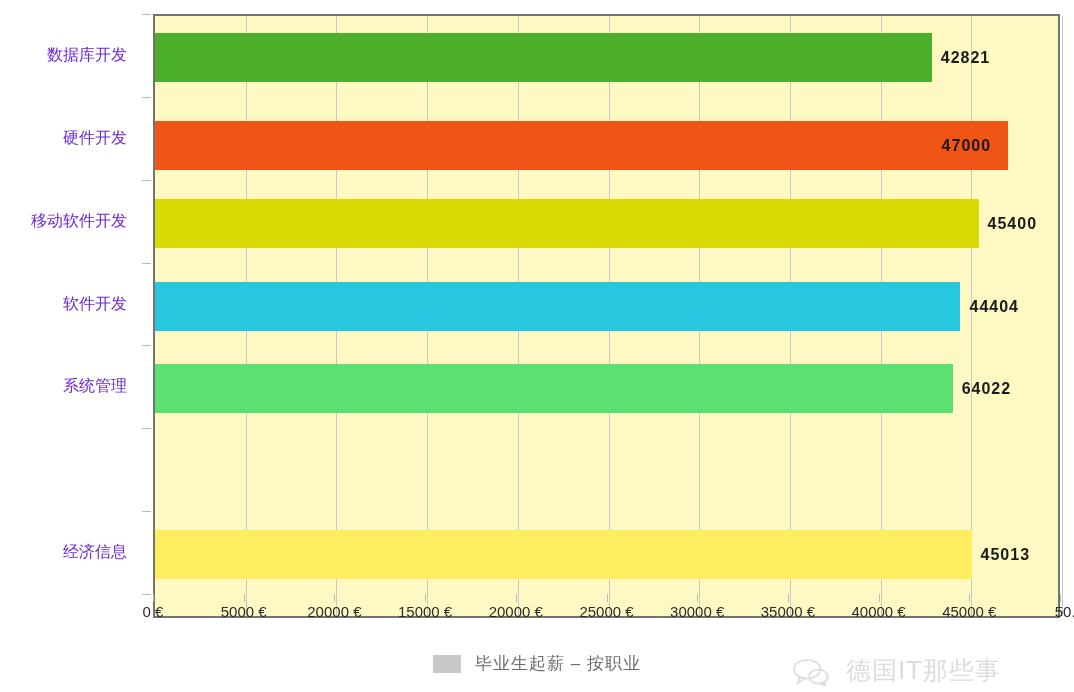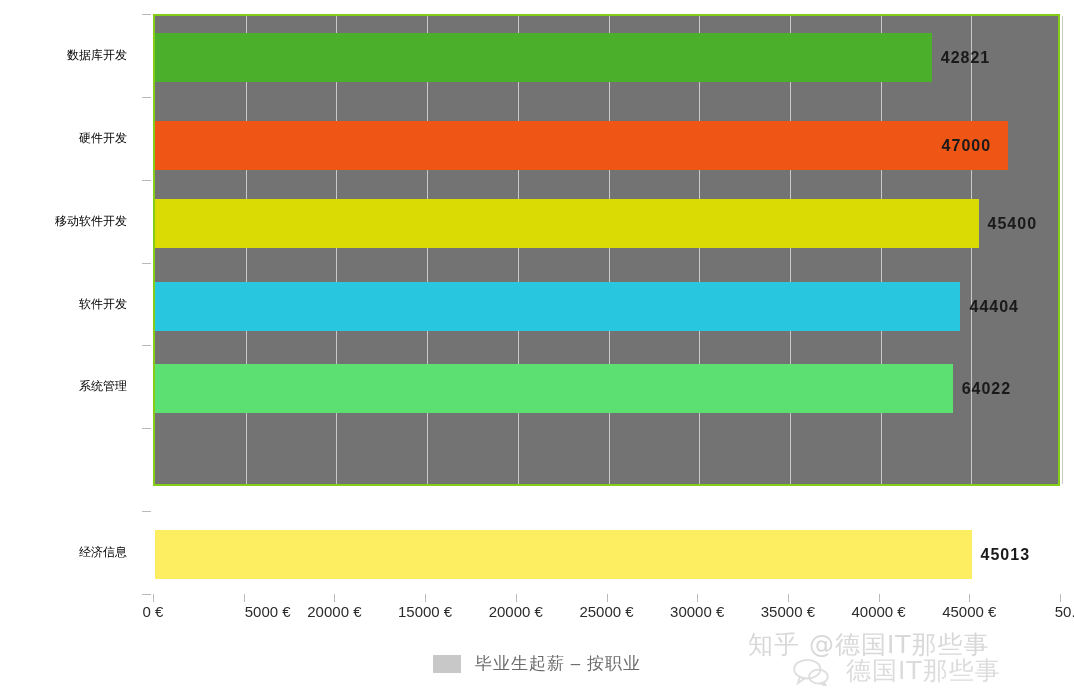--- a/index.html
+++ b/index.html
@@ -21,24 +21,24 @@
     width: 1074px;
     height: 692px;
   }
 
   
   .plot-area {
     position: absolute;
     left: 153px;
     top: 14px;
     width: 907px;
-    height: 472px;
-    border: 2px solid #84cc16;
+    height: 604px;
+    border: 2px solid #737373;
     box-sizing: border-box;
-    background: #737373;
+    background: #fef9c3;
   }
 
   .gridlines {
     position: absolute;
     left: 0; top: 0;
     width: 100%; height: 100%;
     pointer-events: none;
   }
   .gridline {
     position: absolute;
@@ -87,22 +87,22 @@
     left: 0;
     top: 14px;
     width: 141px;
     height: 580px;
   }
   .cat-label {
     position: absolute;
     right: 14px;
     height: 82.85px;
     line-height: 82.85px;
-    font-size: 12px;
-    color: #000000;
+    font-size: 16px;
+    color: #6d28d9;
     white-space: nowrap;
   }
   .cat-tick {
     position: absolute;
     width: 9px;
     height: 1px;
     background: #b9b9b9;
     left: 142px;
   }
 
@@ -253,21 +253,21 @@
           <div class="bar" style="width: 816.536px; background: rgb(252, 238, 96);"></div>
           <div class="bar-label" style="left: 825.536px;">45013</div>
         </div>
       </div>
   </div>
 
   <div class="x-axis">
       <div class="x-tick-mark" style="left: 153px;"></div>
       <div class="x-tick-label" style="left: 153px;">0 €</div>
       <div class="x-tick-mark" style="left: 243.7px;"></div>
-      <div class="x-tick-label" style="left: 243.7px; margin-left: 24px;">5000 €</div>
+      <div class="x-tick-label" style="left: 243.7px;">5000 €</div>
       <div class="x-tick-mark" style="left: 334.4px;"></div>
       <div class="x-tick-label" style="left: 334.4px;">20000 €</div>
       <div class="x-tick-mark" style="left: 425.1px;"></div>
       <div class="x-tick-label" style="left: 425.1px;">15000 €</div>
       <div class="x-tick-mark" style="left: 515.8px;"></div>
       <div class="x-tick-label" style="left: 515.8px;">20000 €</div>
       <div class="x-tick-mark" style="left: 606.5px;"></div>
       <div class="x-tick-label" style="left: 606.5px;">25000 €</div>
       <div class="x-tick-mark" style="left: 697.2px;"></div>
       <div class="x-tick-label" style="left: 697.2px;">30000 €</div>
@@ -282,21 +282,20 @@
     </div>
 
   <div class="legend">
     <span class="legend-inner">
       <span class="legend-swatch"></span>
       <span class="legend-text">毕业生起薪 – 按职业</span>
     </span>
   </div>
 
   <div class="watermark">
-    <div class="wm-line1">知乎 @德国IT那些事</div>
     <svg class="wm-chat-icon" viewBox="0 0 40 30">
       <ellipse cx="16" cy="12" rx="14" ry="10" fill="none" stroke="#dedede" stroke-width="2"></ellipse>
       <path d="M8 20 L6 27 L13 22 Z" fill="none" stroke="#dedede" stroke-width="2"></path>
       <ellipse cx="28" cy="20" rx="10" ry="7.5" fill="none" stroke="#dedede" stroke-width="2"></ellipse>
       <path d="M34 26 L36 30 L30 27 Z" fill="none" stroke="#dedede" stroke-width="2"></path>
     </svg>
     <div class="wm-line2">德国IT那些事</div>
   </div>
 
 </div>

